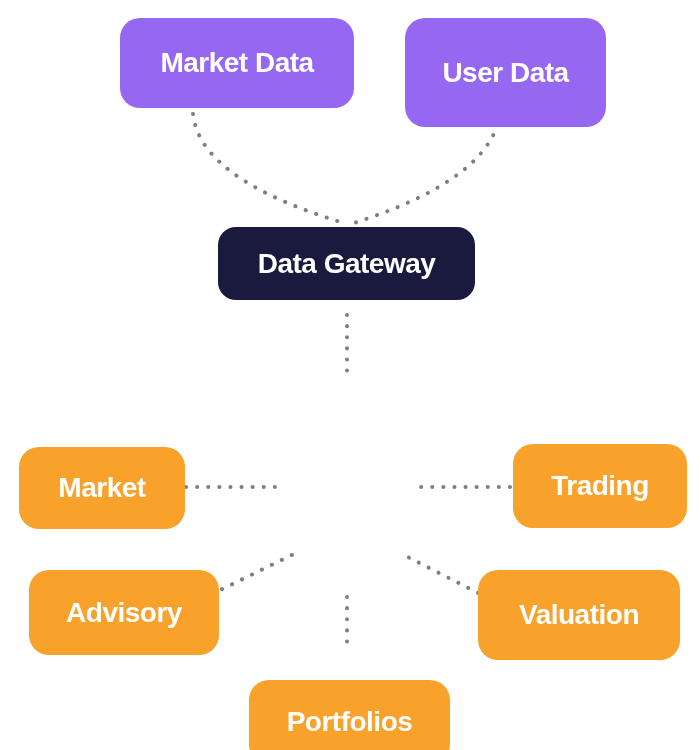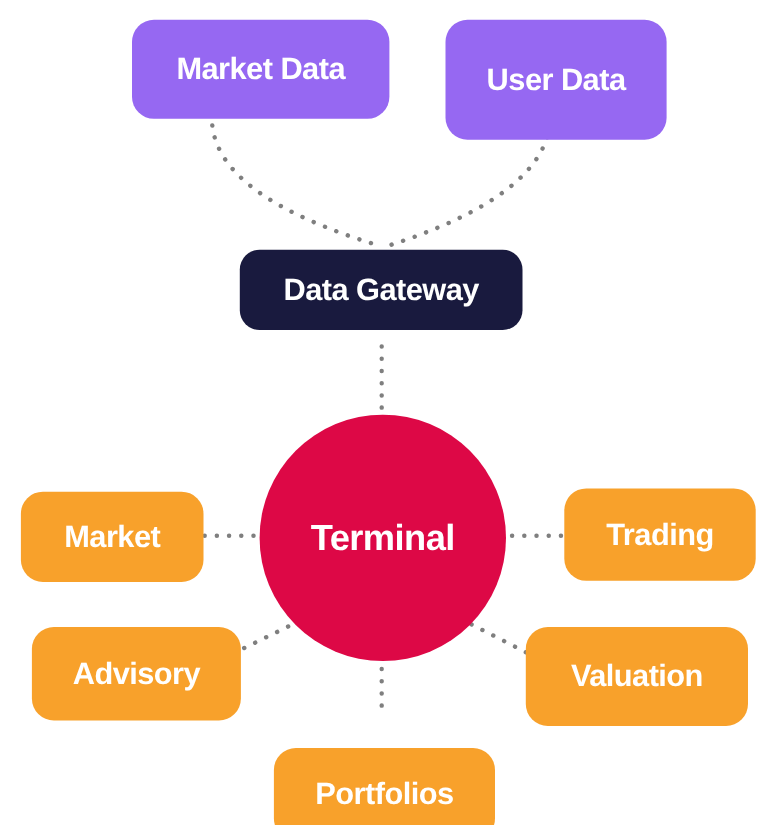--- a/index.html
+++ b/index.html
@@ -80,23 +80,20 @@
   </div>
 
   <div class="node node-rect node-source" style="left:405px; top:18px; width:201px; height:109px;">
     <span class="node-label">User Data</span>
   </div>
 
   <div class="node node-gateway" style="left:218px; top:227px; width:257px; height:73px;">
     <span class="node-label">Data Gateway</span>
   </div>
 
-  <div class="node node-terminal" style="left:236px; top:377px; width:224px; height:224px;">
-    <span class="node-label">Terminal</span>
-  </div>
 
   <div class="node node-rect node-module" style="left:19px; top:447px; width:166px; height:82px;">
     <span class="node-label">Market</span>
   </div>
 
   <div class="node node-rect node-module" style="left:29px; top:570px; width:190px; height:85px;">
     <span class="node-label">Advisory</span>
   </div>
 
   <div class="node node-rect node-module" style="left:513px; top:444px; width:174px; height:84px;">

